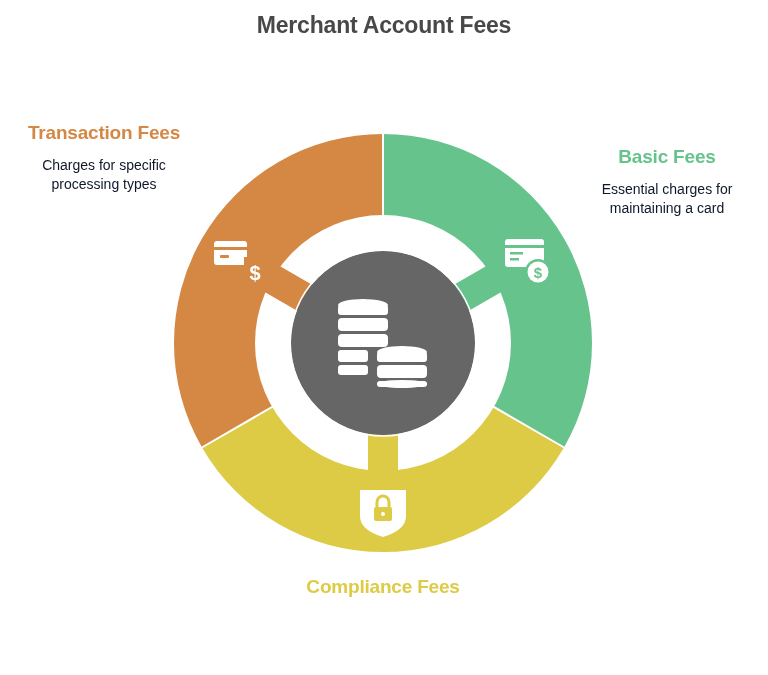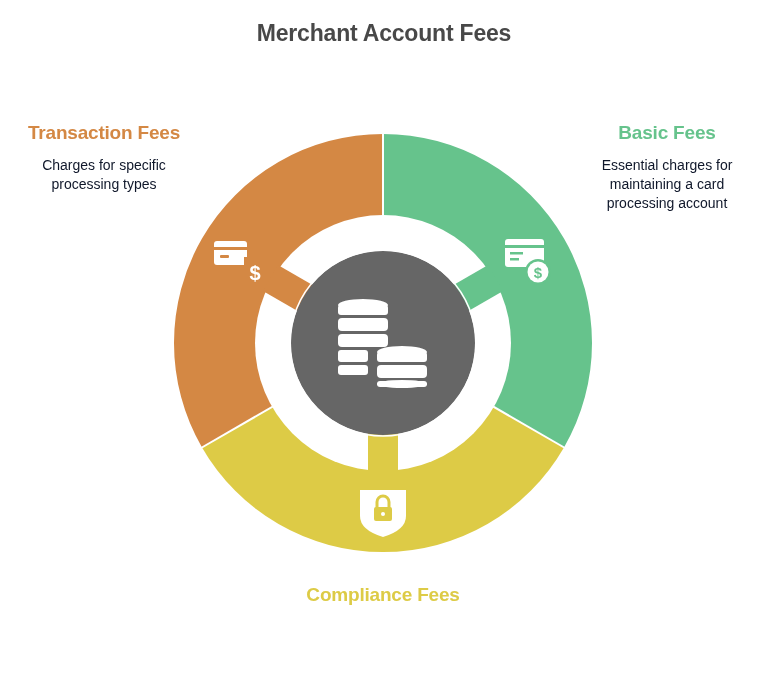--- a/index.html
+++ b/index.html
@@ -1,21 +1,21 @@
 <!DOCTYPE html>
 <html><head>
   <meta charset="utf-8">
   <style>
     html, body { margin: 0; padding: 0; }
     body {
       width: 768px; height: 675px; background: #ffffff; position: relative; overflow: hidden;
       font-family: "Liberation Sans", "DejaVu Sans", sans-serif;
     }
     .title {
-      position: absolute; left: 0; top: 20px; width: 768px; text-align: center;
+      position: absolute; left: 0; top: 12px; width: 768px; text-align: center;
       font-size: 23px; font-weight: bold; color: #484848; letter-spacing: -0.2px;
     }
     .label-block { position: absolute; text-align: center; }
     .label-heading { font-size: 19px; font-weight: bold; letter-spacing: -0.2px; }
     .label-desc { font-size: 14px; color: #0f172a; line-height: 19px; margin-top: 12px; }
     #diagram { position: absolute; left: 0; top: 0; }
   </style>
 </head>
 <body>
 
@@ -90,25 +90,24 @@
 
 <div class="label-block" style="left:14px; top:122px; width:180px;">
   <div class="label-heading" style="color:#D48844;">Transaction Fees</div>
   <div class="label-desc">
     <div>Charges for specific</div>
     <div>processing types</div>
   </div>
 </div>
 
 <div class="label-block" style="left:582px; top:122px; width:170px;">
-  <div class="label-heading" style="color:#66C38C;">Basic Fees</div>
+  <div class="label-heading" style="color:#66C38C;margin-top:24px;">Basic Fees</div>
   <div class="label-desc">
     <div>Essential charges for</div>
     <div>maintaining a card</div>
-    <div>processing account</div>
   </div>
 </div>
 
-<div class="label-block" style="left:283px; top:576px; width:200px;margin-top:8px;">
+<div class="label-block" style="left:283px; top:576px; width:200px;">
   <div class="label-heading" style="color:#DDCB46;">Compliance Fees</div>
   <div class="label-desc">
   </div>
 </div>
 
 </body></html>

